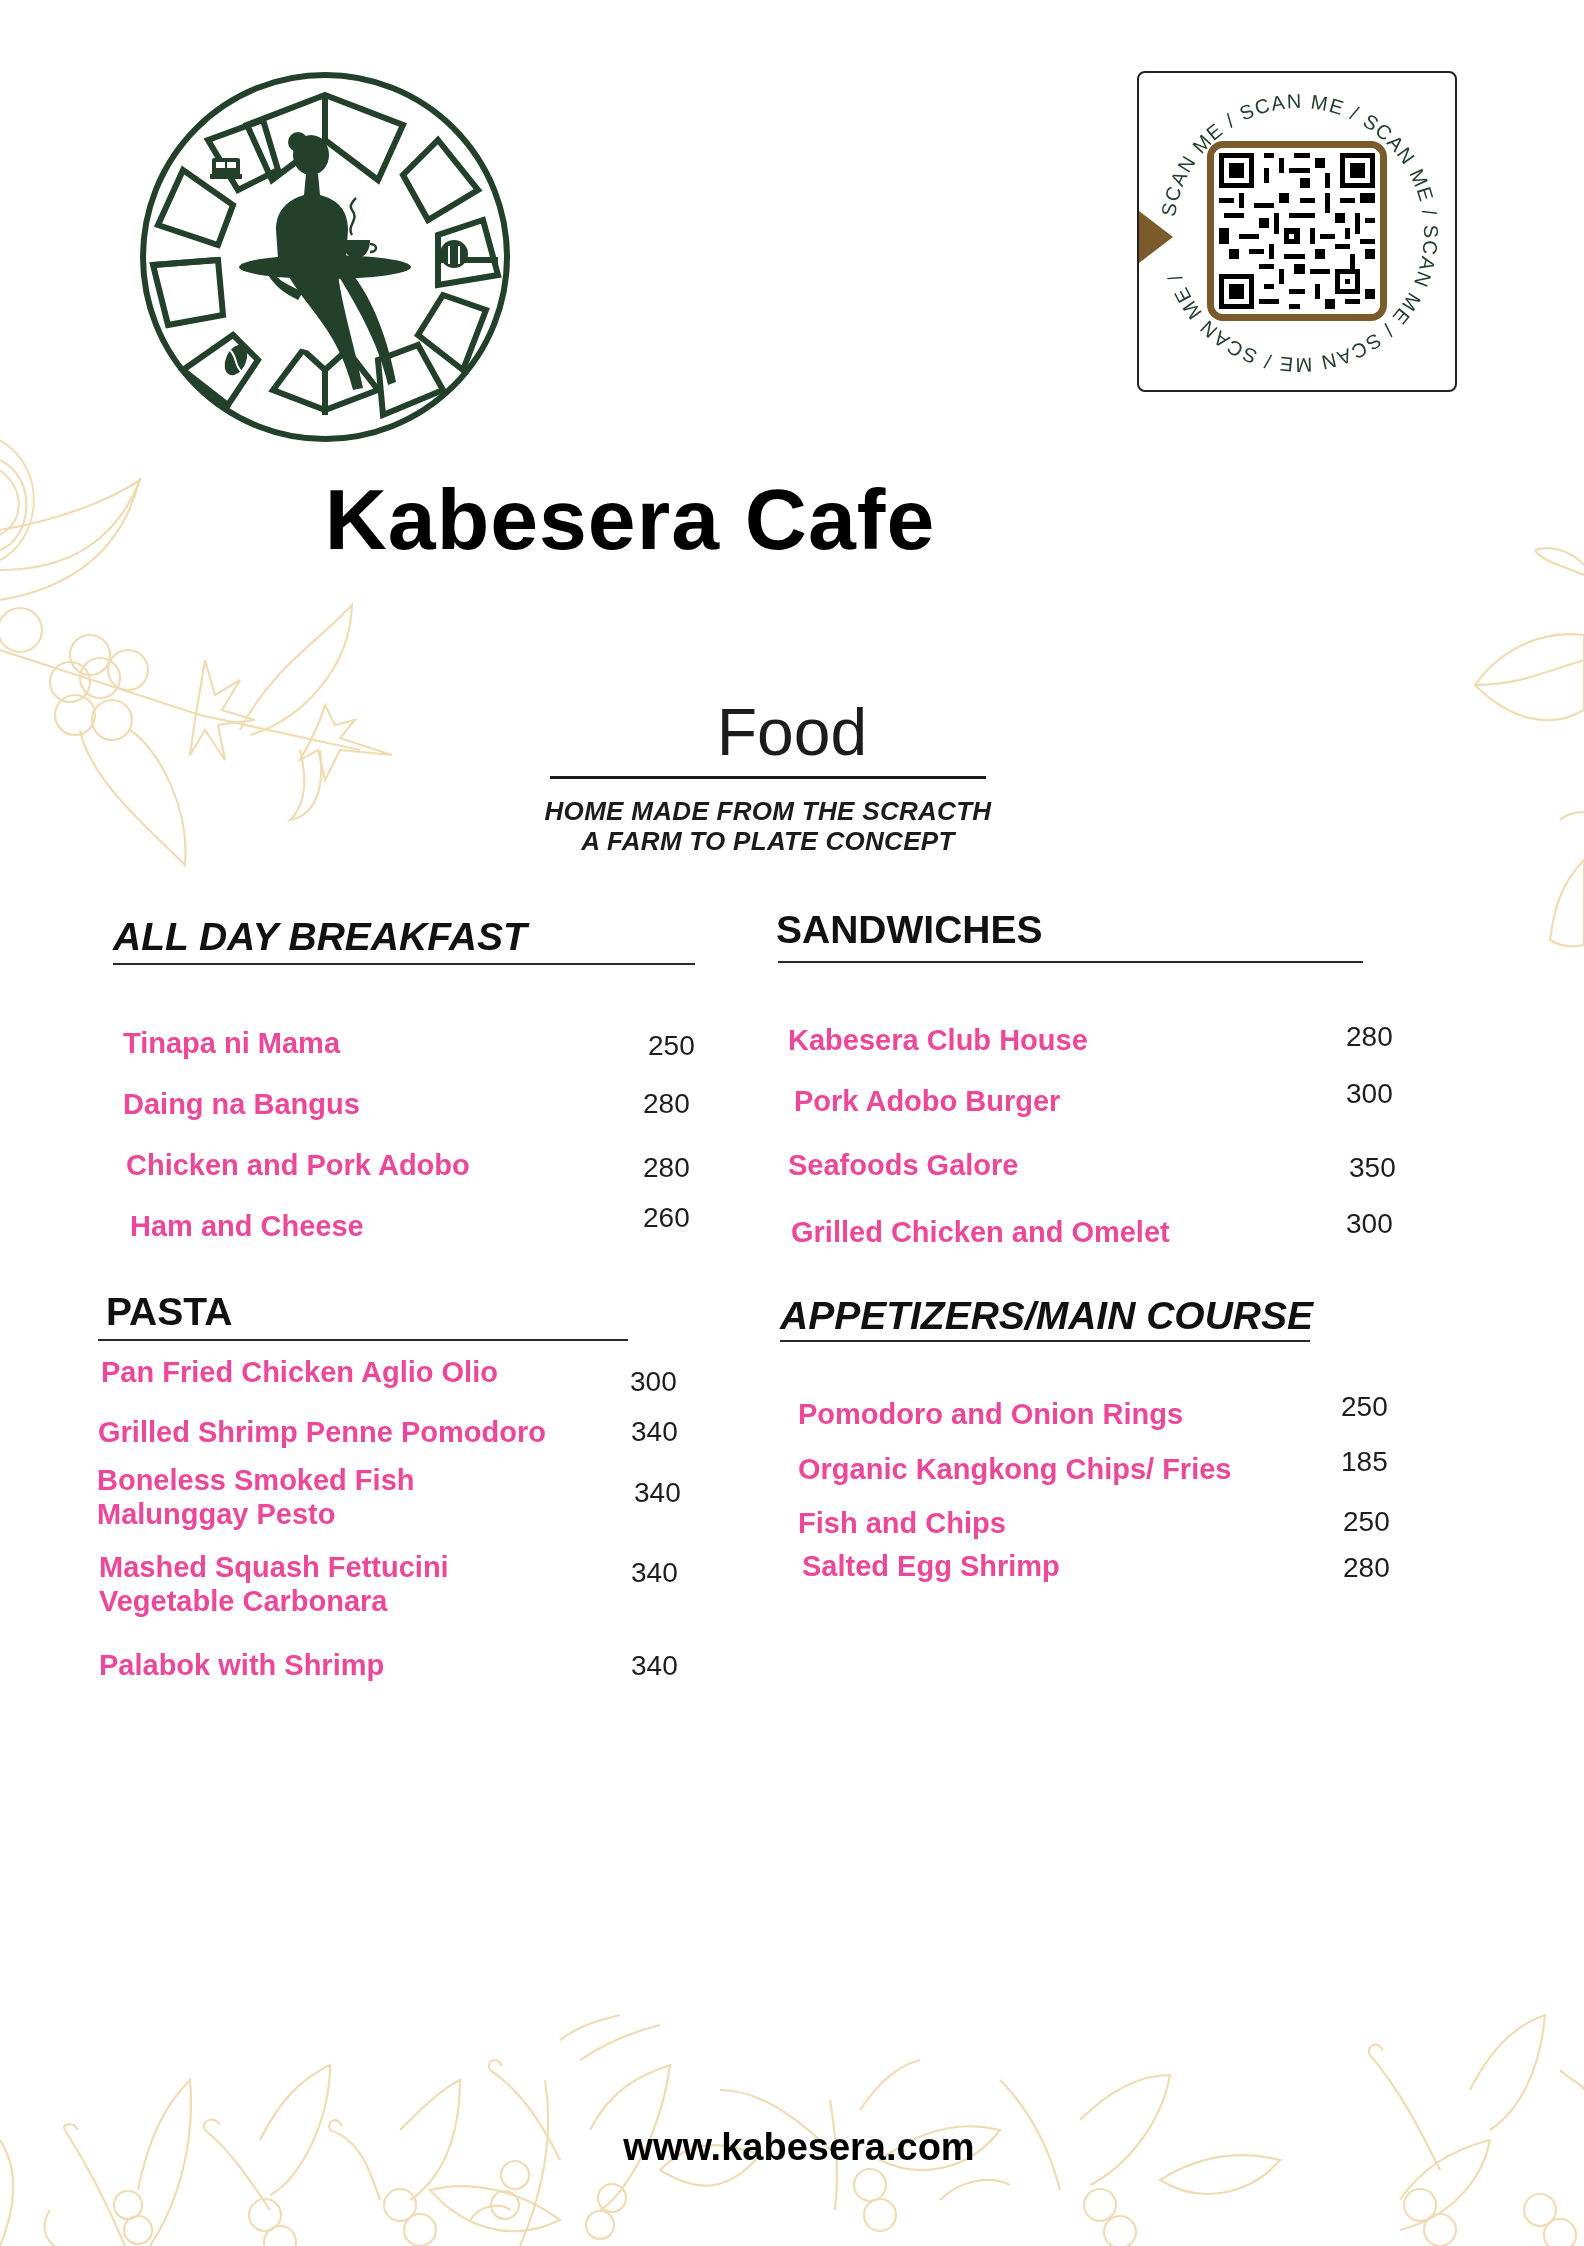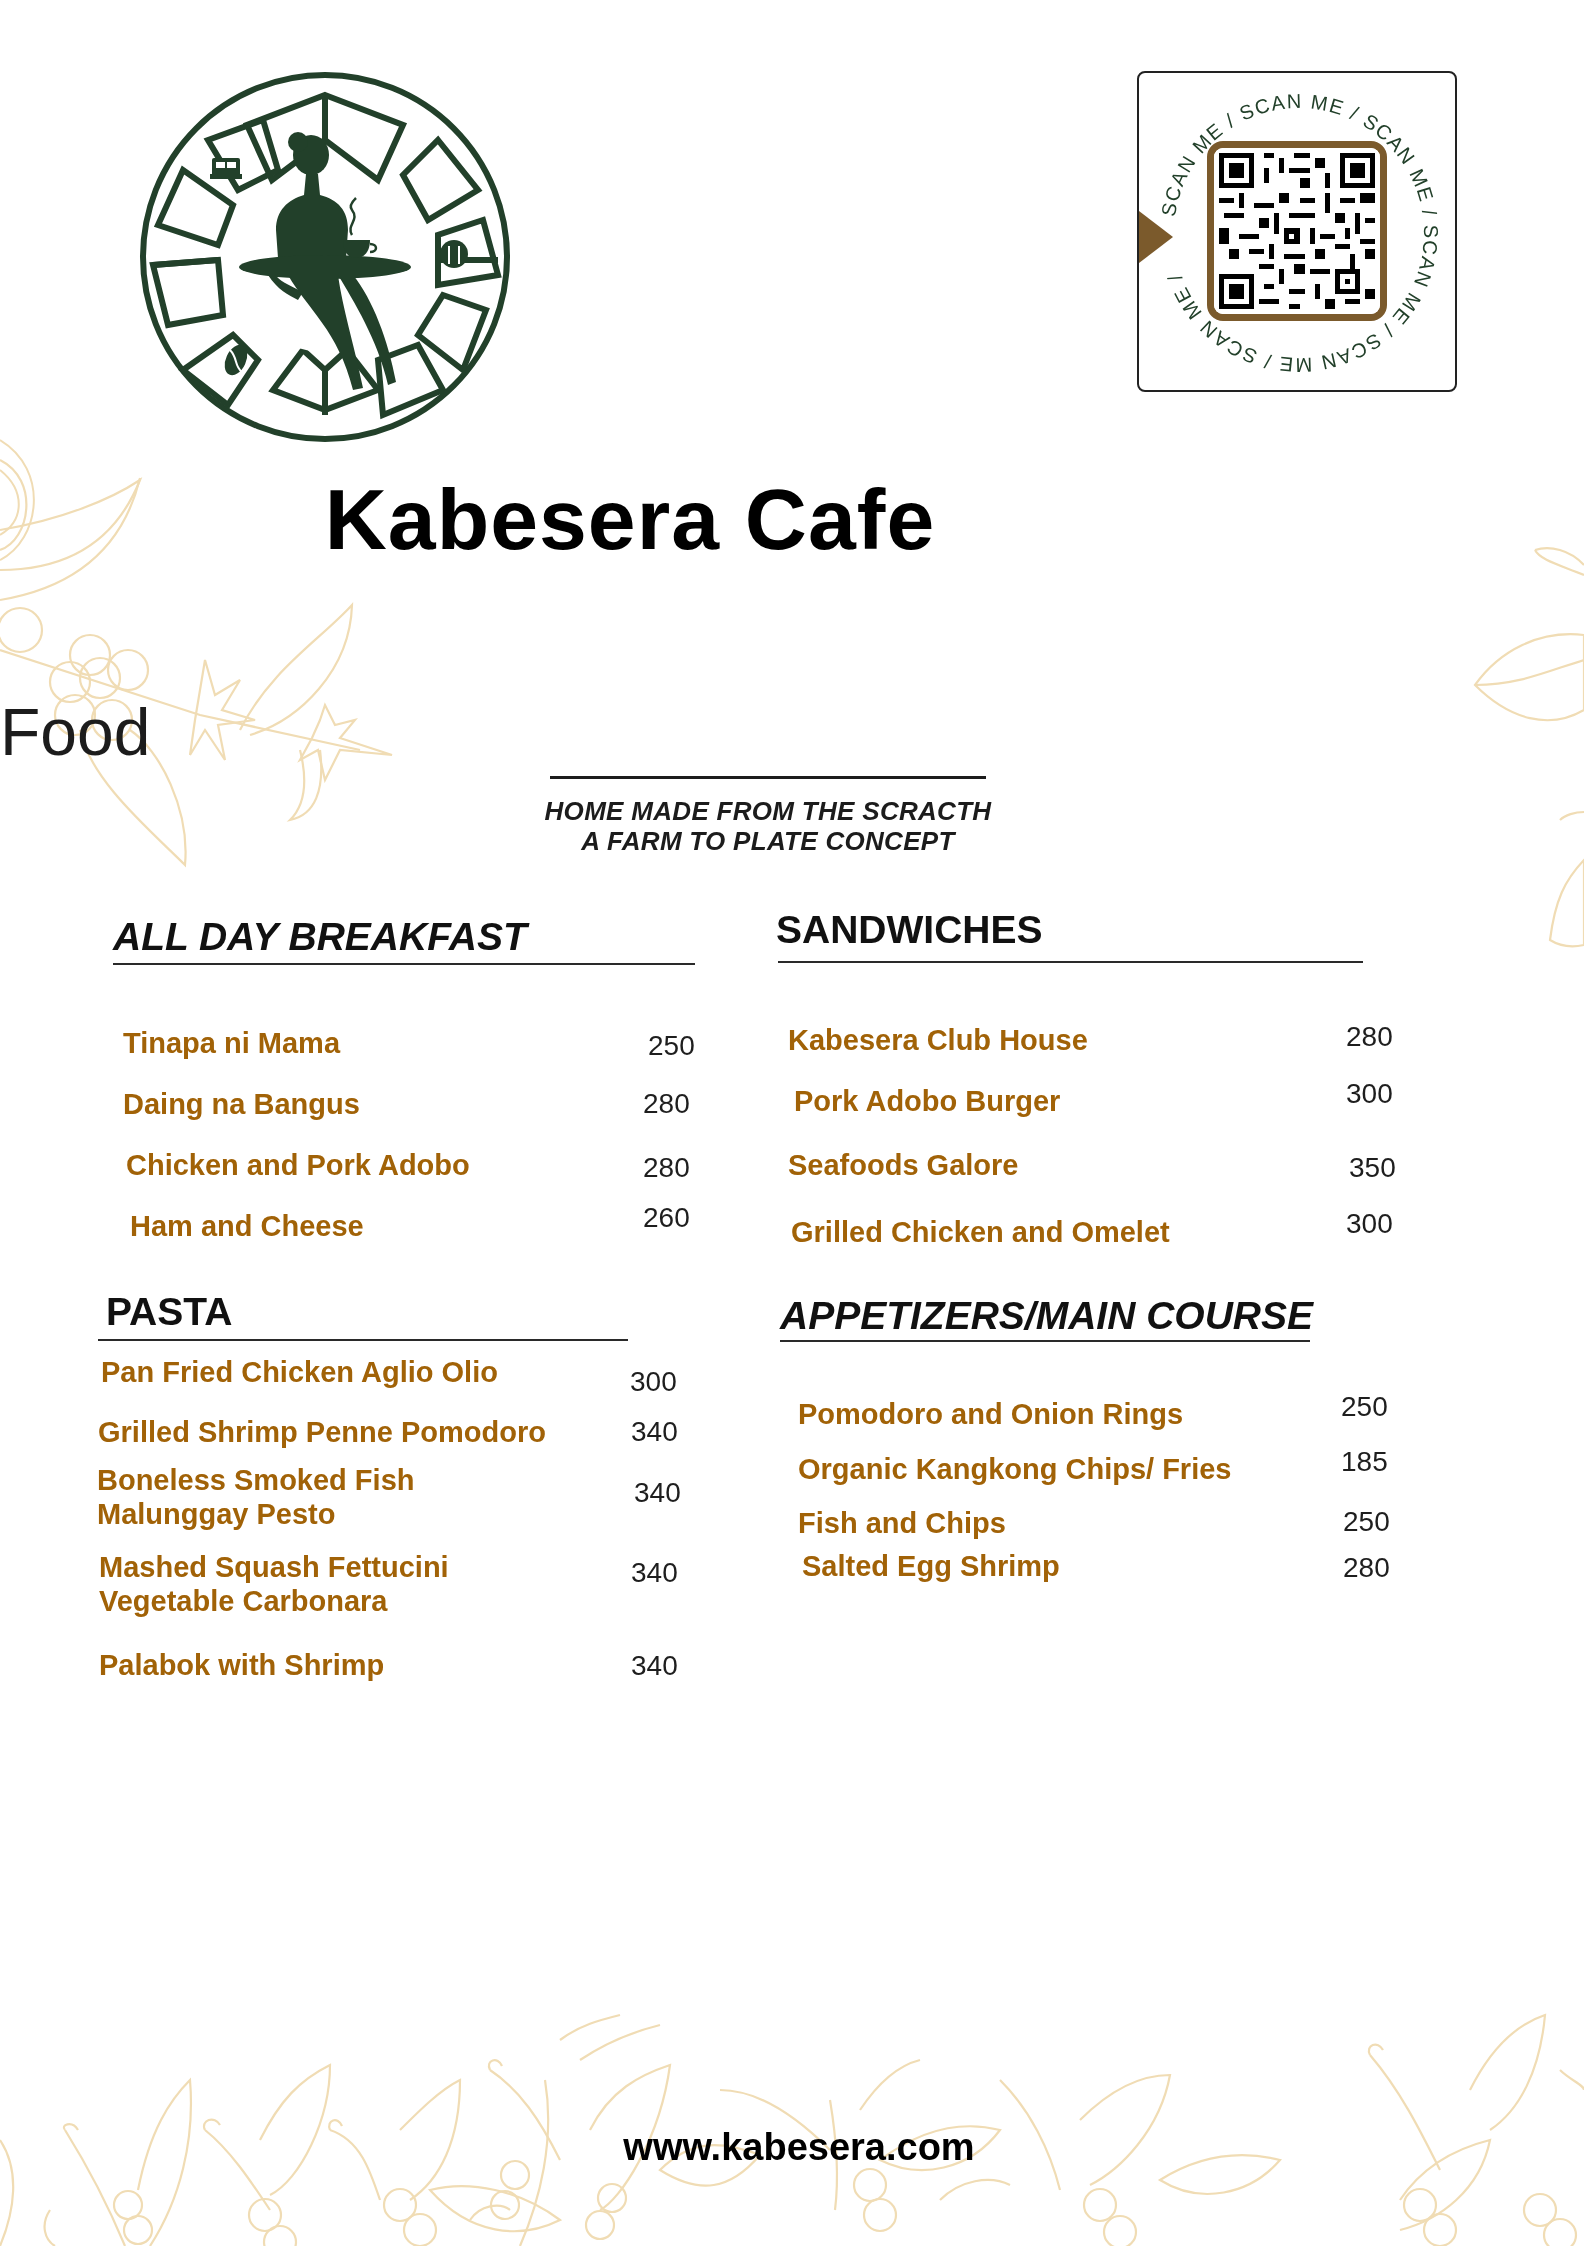--- a/index.html
+++ b/index.html
@@ -26,36 +26,36 @@
     position: absolute; left: 68px; top: 68px; width: 180px; height: 180px;
     border: 7px solid #7b5a2c; border-radius: 16px; box-sizing: border-box;
     background: #fff; overflow: hidden;
   }
 
   #cafe-title {
     left: 0; width: 1260px; top: 470px; text-align: center;
     font-size: 86px; font-weight: 700; letter-spacing: 1px; color: #000;
   }
   #food-title {
-    left: 0; width: 1584px; top: 694px; text-align: left;
+    left: 0; width: 1584px; top: 694px; text-align: center;
     font-size: 66px; font-weight: 400; color: #1c1c1c;
   }
   #food-rule { left: 550px; top: 776px; width: 436px; height: 3px; background: #1c1c1c; }
   .tagline {
     left: 0; width: 1536px; text-align: center;
     font-size: 26px; font-weight: 700; font-style: italic; color: #1c1c1c; letter-spacing: 0.3px;
   }
   #tag1 { top: 796px; }
   #tag2 { top: 826px; }
 
   .sec-title { font-size: 39px; font-weight: 700; color: #111; white-space: nowrap; }
   .sec-title.italic { font-style: italic; }
   .rule { height: 2px; background: #2a2a2a; }
 
-  .item { font-size: 29px; font-weight: 700; color: #a16207; white-space: nowrap; line-height: 35px; }
+  .item { font-size: 29px; font-weight: 700; color: #ec4899; white-space: nowrap; line-height: 35px; }
   .price { font-size: 28px; font-weight: 400; color: #1e1e1e; white-space: nowrap; }
 
   #website {
     left: 0; width: 1598px; top: 2126px; text-align: center;
     font-size: 38px; font-weight: 700; color: #000;
   }
 </style>
 </head>
 <body>
 

